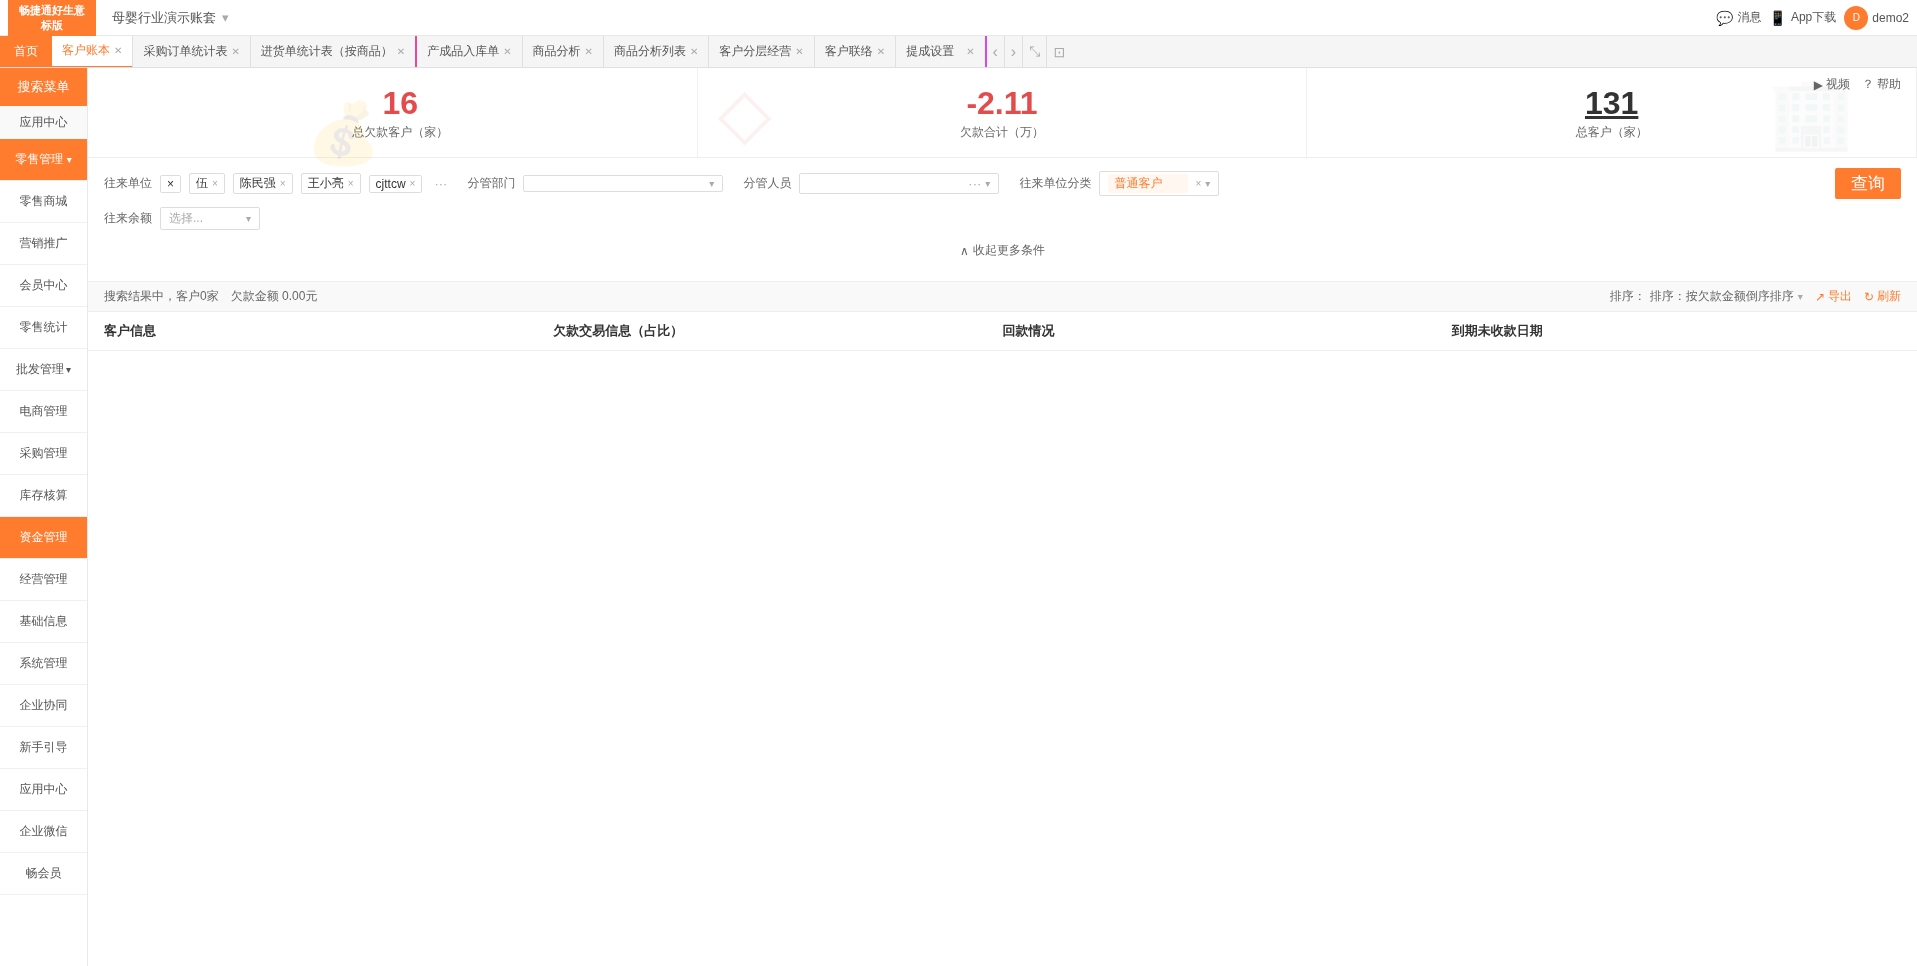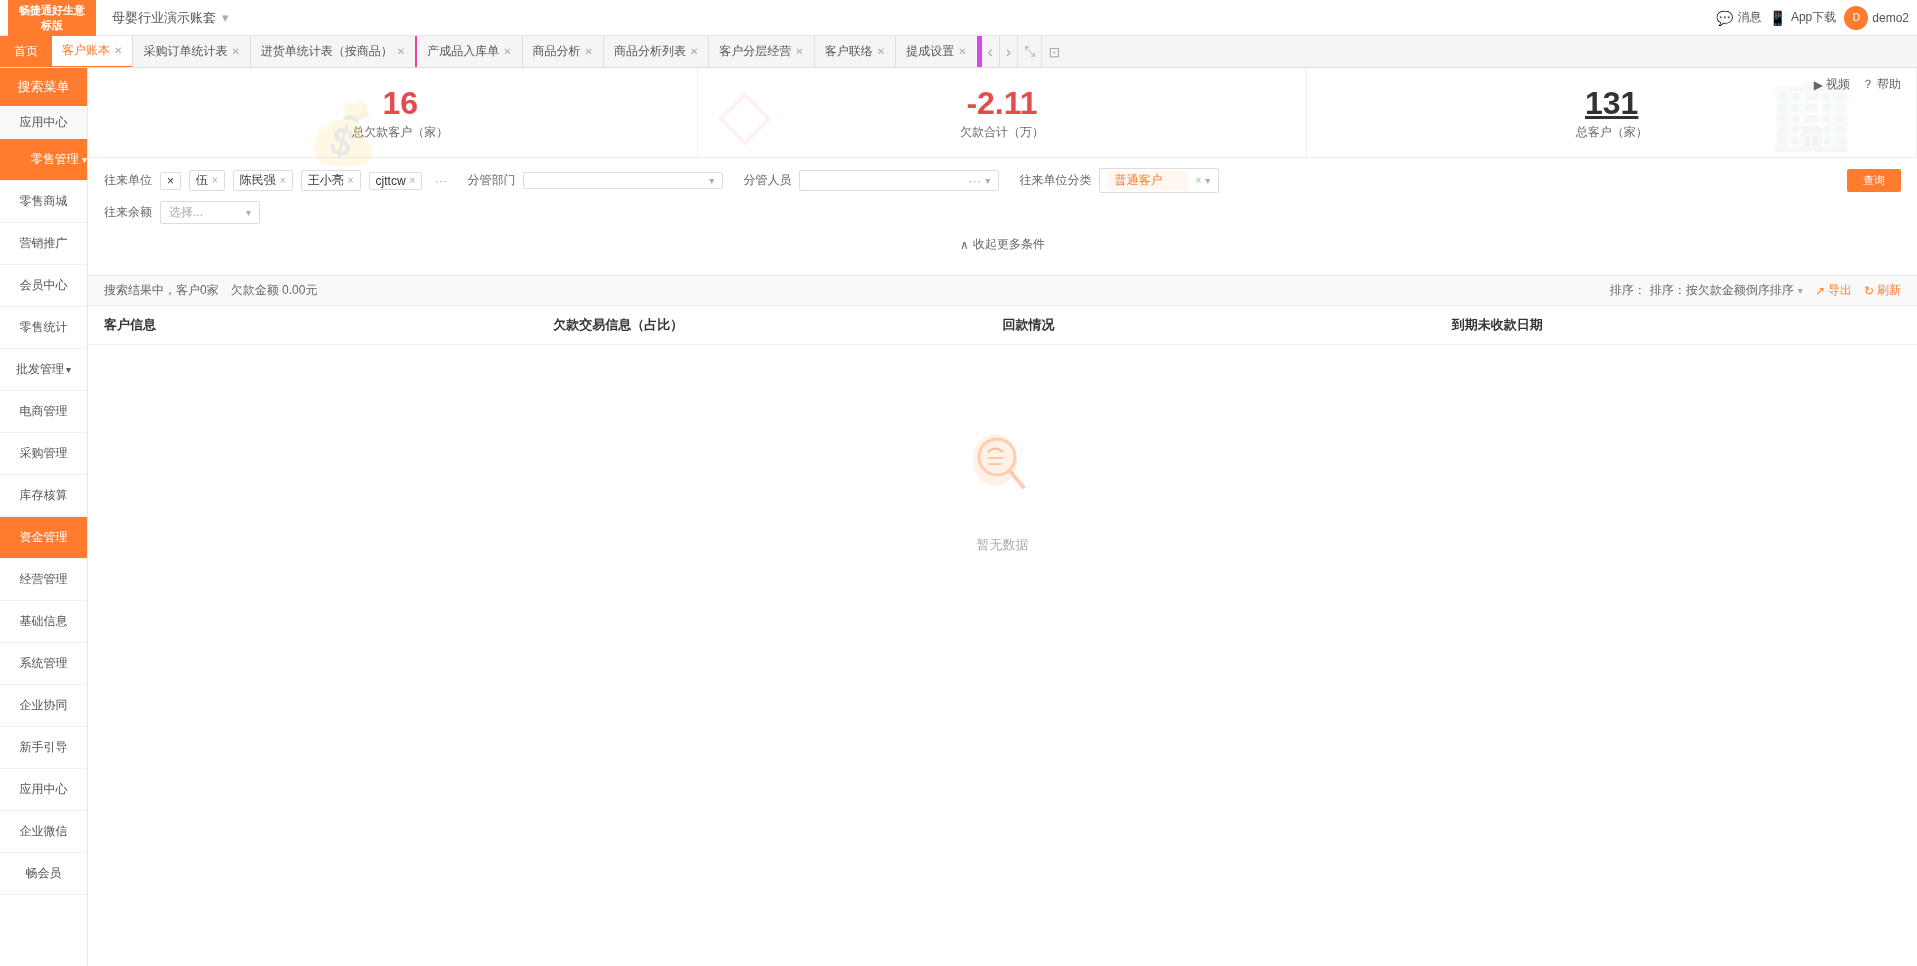--- a/index.html
+++ b/index.html
@@ -35,21 +35,21 @@
     .filter-area { background: #fff; padding: 10px 16px; border-bottom: 1px solid #eee; }
     .filter-row { display: flex; align-items: center; gap: 8px; margin-bottom: 8px; flex-wrap: wrap; }
     .filter-label { font-size: 12px; color: #666; white-space: nowrap; }
     .filter-tag { display: inline-flex; align-items: center; background: #fff; border: 1px solid #ddd; border-radius: 2px; padding: 1px 6px; font-size: 12px; color: #333; gap: 4px; }
     .filter-tag .tag-close { color: #aaa; cursor: pointer; font-size: 10px; }
     .filter-more { color: #aaa; font-size: 13px; cursor: pointer; padding: 0 4px; }
     .filter-select { display: inline-flex; align-items: center; border: 1px solid #ddd; border-radius: 2px; padding: 2px 8px; font-size: 12px; color: #666; gap: 4px; min-width: 120px; cursor: pointer; }
     .filter-select-wide { min-width: 200px; }
     .filter-type-select { display: inline-flex; align-items: center; border: 1px solid #ddd; border-radius: 2px; padding: 2px 8px; font-size: 12px; color: #666; gap: 4px; min-width: 100px; cursor: pointer; }
     .collapse-btn { display: flex; align-items: center; justify-content: center; gap: 4px; color: #666; font-size: 12px; cursor: pointer; margin: 4px 0; }
-    .query-btn { background: #ff7b2e; color: #fff; border: none; border-radius: 2px; padding: 4px 16px; font-size: 11px; cursor: pointer; }
+    .query-btn { background: #ff7b2e; color: #fff; border: none; border-radius: 2px; padding: 4px 16px; font-size: 17px; cursor: pointer; }
 
     
     .result-bar { display: flex; align-items: center; justify-content: space-between; padding: 6px 16px; background: #f9f9f9; border-bottom: 1px solid #eee; font-size: 12px; color: #666; }
     .result-actions { display: flex; align-items: center; gap: 12px; }
     .result-action { display: flex; align-items: center; gap: 3px; cursor: pointer; color: #ff7b2e; font-size: 12px; }
 
     
     .table-area { background: #fff; flex: 1; }
     .table-header { display: grid; grid-template-columns: 2fr 2fr 2fr 2fr; padding: 10px 16px; border-bottom: 1px solid #eee; font-size: 13px; color: #333; font-weight: bold; }
     .empty-area { display: flex; flex-direction: column; align-items: center; justify-content: center; padding: 80px 0; }
@@ -120,21 +120,21 @@
     <span style="color:#aaa;font-size:10px;">✕</span>
   </div>
   <div style="display:flex;align-items:center;padding:0 10px;height:32px;background:#f5f5f5;color:#555;font-size:12px;white-space:nowrap;cursor:pointer;border-right:1px solid #e0e0e0;gap:4px;">
     <span>客户分层经营</span>
     <span style="color:#aaa;font-size:10px;">✕</span>
   </div>
   <div style="display:flex;align-items:center;padding:0 10px;height:32px;background:#f5f5f5;color:#555;font-size:12px;white-space:nowrap;cursor:pointer;border-right:1px solid #e0e0e0;gap:4px;">
     <span>客户联络</span>
     <span style="color:#aaa;font-size:10px;">✕</span>
   </div>
-  <div style="display:flex;align-items:center;padding:0 10px;height:32px;background:#f5f5f5;color:#555;font-size:12px;white-space:nowrap;cursor:pointer;border-right:5px solid #d946ef;gap:4px;">
+  <div style="display:flex;align-items:center;padding:0 10px;height:32px;background:#f5f5f5;color:#555;font-size:12px;white-space:nowrap;cursor:pointer;border-right:2px solid #d946ef;gap:12px;">
     <span>提成设置</span>
     <span style="color:#aaa;font-size:10px;">✕</span>
   </div>
   <div style="display:flex;align-items:center;padding:0 6px;height:32px;background:#f5f5f5;color:#aaa;font-size:16px;cursor:pointer;border-right:1px solid #e0e0e0;">
     <span>‹</span>
   </div>
   <div style="display:flex;align-items:center;padding:0 6px;height:32px;background:#f5f5f5;color:#aaa;font-size:16px;cursor:pointer;border-right:1px solid #e0e0e0;">
     <span>›</span>
   </div>
   <div style="display:flex;align-items:center;padding:0 6px;height:32px;background:#f5f5f5;color:#aaa;font-size:14px;cursor:pointer;border-right:1px solid #e0e0e0;">
@@ -147,21 +147,21 @@
 
 <div class="main-layout" style="flex:1;overflow:hidden;">
 
   <div class="sidebar">
     <div class="sidebar-search">
       <span>搜索菜单</span>
     </div>
     <div class="sidebar-nav">
       <span>应用中心</span>
     </div>
-    <div class="sidebar-item active" style="background:#ff7b2e;color:#fff;text-align:right;">
+    <div class="sidebar-item active" style="background:#ff7b2e;color:#fff;">
       <span>零售管理</span>
       <span style="font-size:10px;">▾</span>
     </div>
     <div class="sidebar-item">
       <span>零售商城</span>
     </div>
     <div class="sidebar-item">
       <span>营销推广</span>
     </div>
     <div class="sidebar-item">
@@ -339,30 +339,16 @@
       </div>
     </div>
 
     <div class="table-area">
       <div class="table-header">
         <div>客户信息</div>
         <div>欠款交易信息（占比）</div>
         <div>回款情况</div>
         <div>到期未收款日期</div>
       </div>
-      <div class="empty-area">
-        <div style="font-size:80px;color:#ffb88c;opacity:0.7;margin-bottom:12px;">
-          
-          <svg width="80" height="80" viewBox="0 0 80 80" fill="none" xmlns="http://www.w3.org/2000/svg">
-            <ellipse cx="32" cy="35" rx="22" ry="26" fill="#ffe0c7" opacity="0.6"></ellipse>
-            <circle cx="34" cy="32" r="18" fill="none" stroke="#ffb88c" stroke-width="3"></circle>
-            <line x1="47" y1="46" x2="60" y2="62" stroke="#ffb88c" stroke-width="4" stroke-linecap="round"></line>
-            <path d="M25 27 Q32 20 40 27" stroke="#ff9966" stroke-width="2" fill="none"></path>
-            <path d="M26 33 L40 33" stroke="#ff9966" stroke-width="1.5" stroke-linecap="round"></path>
-            <path d="M26 39 L38 39" stroke="#ff9966" stroke-width="1.5" stroke-linecap="round"></path>
-          </svg>
-        </div>
-        <div class="empty-text">暂无数据</div>
-      </div>
     </div>
 
   </div>
 </div>
 
 </body></html>

